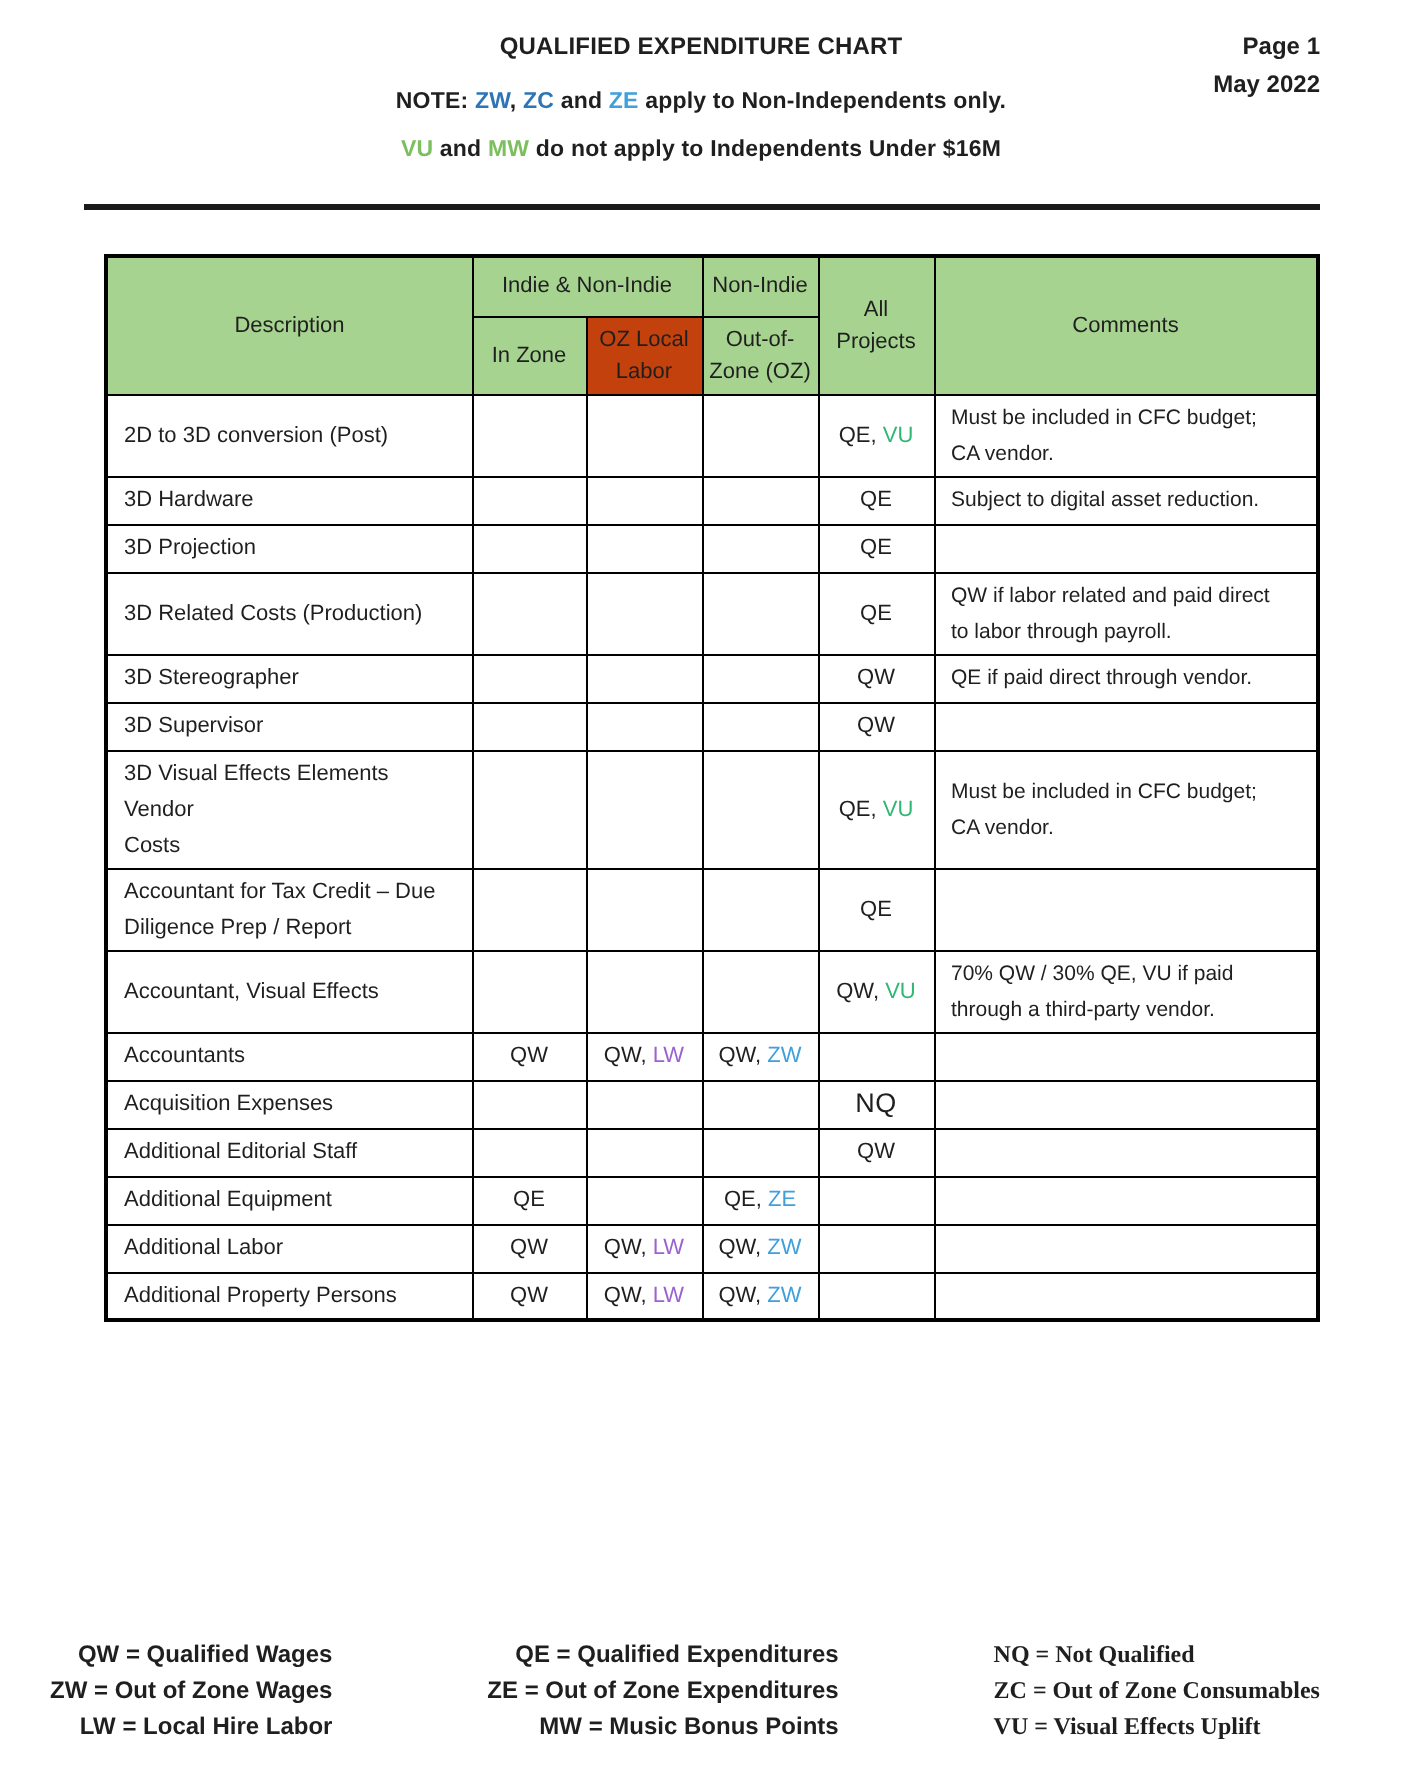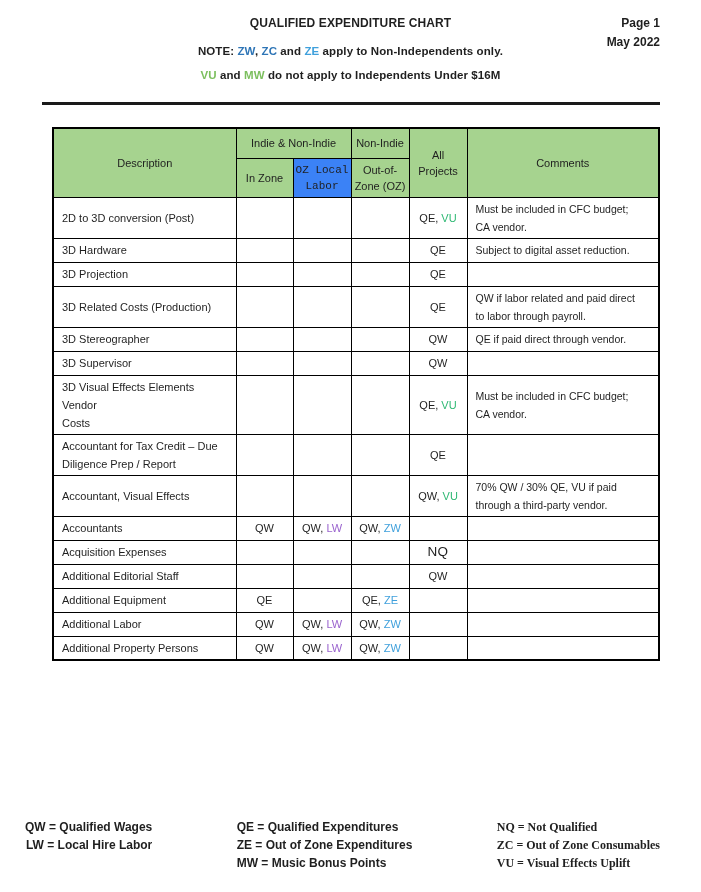--- a/index.html
+++ b/index.html
@@ -22,33 +22,33 @@
     position: absolute; top: 127px; left: 52px; width: 606px;
     border-collapse: collapse; table-layout: fixed;
     font-size: 11px;
   }
   table.main th, table.main td { border: 1.5px solid #000; }
   table.main { border: 2px solid #000; }
   thead th {
     background: #a6d38f; font-weight: normal; font-size: 11px;
     text-align: center; vertical-align: middle; line-height: 16px; padding: 3px 2px;
   }
-  thead th.yellow { background: #3b82f6; font-family: Liberation Mono, monospace; }
+  thead th.yellow { background: #c2410c; }
   tr.hrowA { height: 30px; }
   tr.hrowB { height: 34px; }
   tbody td { padding: 2px 8px; line-height: 18px; vertical-align: middle; background: #fff; }
   td.desc   { text-align: left; white-space: pre-line; }
   td.code   { text-align: center; padding: 2px 2px; }
   td.comment{ text-align: left; white-space: pre-line; font-size: 10.5px; }
   td.code.big-code { font-size: 13.5px; letter-spacing: .3px; }
   tbody tr { height: 24px; padding-left: 24px; }
 
   .legend { position: absolute; top: 818px; left: 25px; right: 41px; display: flex; justify-content: space-between; font-size: 12px; font-weight: bold; line-height: 18px; }
   .legend-col.left   { text-align: right; }
-  .legend-col.center { text-align: left; }
+  .legend-col.center { text-align: right; }
   .legend-col.right  { text-align: left; font-family: Liberation Serif, serif; }
 </style>
 </head>
 <body>
 
 <div class="doc-header">
   <div class="title-line">QUALIFIED EXPENDITURE CHART</div>
   <div class="note-block">
     <div class="note" id="note1"><span style="color: rgb(31, 31, 31);">NOTE:  </span><span style="color: rgb(46, 117, 182);">ZW</span><span style="color: rgb(31, 31, 31);">, </span><span style="color: rgb(46, 117, 182);">ZC</span><span style="color: rgb(31, 31, 31);"> and </span><span style="color: rgb(63, 160, 220);">ZE</span><span style="color: rgb(31, 31, 31);"> apply to Non-Independents only.</span></div>
     <div class="note" id="note2"><span style="color: rgb(124, 191, 94);">VU</span><span style="color: rgb(31, 31, 31);"> and </span><span style="color: rgb(124, 191, 94);">MW</span><span style="color: rgb(31, 31, 31);"> do not apply to Independents Under $16M</span></div>
@@ -211,20 +211,21 @@
         <td class="code"><span style="color: rgb(31, 31, 31);">QW, </span><span style="color: rgb(63, 160, 220);">ZW</span></td>
         <td class="code"></td>
         <td class="comment"></td>
       </tr>
     </tbody>
 </table>
 
 <div class="legend">
   <div class="legend-col left" id="legend1">
       <div>QW = Qualified Wages</div>
+      <div>ZW = Out of Zone Wages</div>
       <div>LW = Local Hire Labor</div>
     </div>
   <div class="legend-col center" id="legend2">
       <div>QE = Qualified Expenditures</div>
       <div>ZE = Out of Zone Expenditures</div>
       <div>MW = Music Bonus Points</div>
     </div>
   <div class="legend-col right" id="legend3">
       <div>NQ = Not Qualified</div>
       <div>ZC = Out of Zone Consumables</div>

